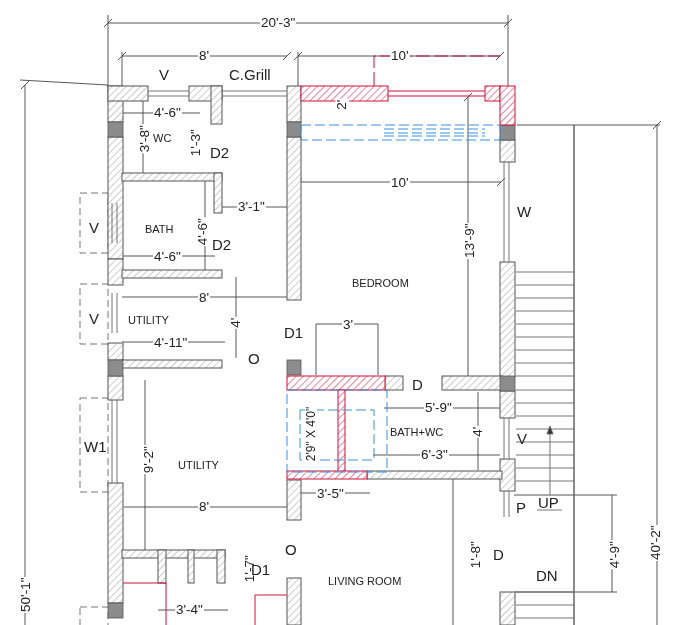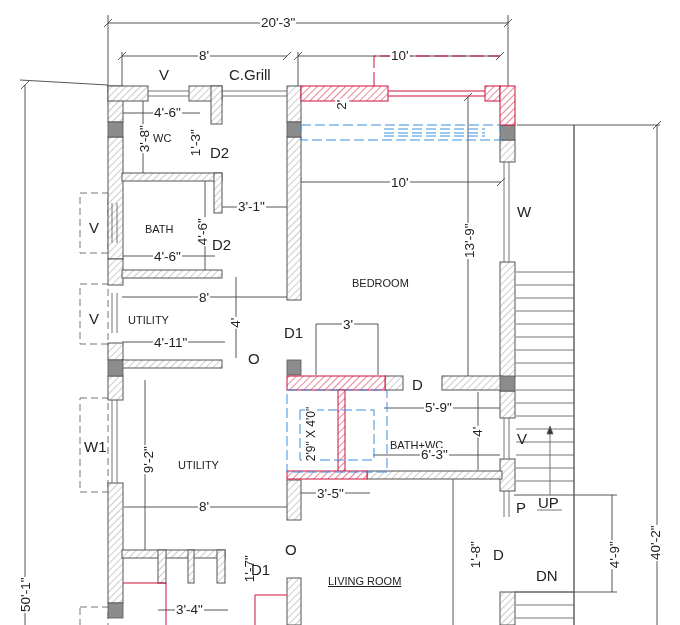--- a/index.html
+++ b/index.html
@@ -261,35 +261,35 @@
 <div class="lbl room" style="left:128px;top:315px;">UTILITY</div>
 <div class="lbl dim v" style="left:230px;top:316px;">4'</div>
 <div class="lbl dim" style="left:342px;top:318px;">3'</div>
 <div class="lbl tag" style="left:284px;top:325px;">D1</div>
 <div class="lbl dim" style="left:153px;top:336px;">4'-11"</div>
 <div class="lbl tag" style="left:248px;top:351px;">O</div>
 <div class="lbl tag" style="left:412px;top:377px;">D</div>
 
 <div class="lbl dim" style="left:424px;top:401px;">5'-9"</div>
 <div class="lbl dim v" style="left:283px;top:428px;font-size:12px;">2'9" X 4'0"</div>
-<div class="lbl room" style="left:390px;top:440px;">BATH+WC</div>
+<div class="lbl room" style="left:390px;top:427px;">BATH+WC</div>
 <div class="lbl dim v" style="left:472px;top:425px;">4'</div>
 <div class="lbl tag" style="left:517px;top:431px;">V</div>
 <div class="lbl tag" style="left:84px;top:439px;">W1</div>
 <div class="lbl dim" style="left:420px;top:448px;">6'-3"</div>
 <div class="lbl dim v" style="left:134px;top:453px;">9'-2"</div>
 <div class="lbl room" style="left:178px;top:460px;">UTILITY</div>
 <div class="lbl dim" style="left:316px;top:487px;">3'-5"</div>
 <div class="lbl tag" style="left:516px;top:500px;">P</div>
 <div class="lbl tag" style="left:538px;top:495px;">UP</div>
 <div class="lbl dim" style="left:198px;top:500px;">8'</div>
 
 <div class="lbl tag" style="left:285px;top:542px;">O</div>
 <div class="lbl dim v" style="left:461px;top:548px;">1'-8"</div>
 <div class="lbl tag" style="left:493px;top:547px;">D</div>
 <div class="lbl dim v" style="left:600px;top:548px;">4'-9"</div>
 <div class="lbl dim v" style="left:235px;top:562px;">1'-7"</div>
 <div class="lbl tag" style="left:251px;top:562px;">D1</div>
 <div class="lbl tag" style="left:536px;top:568px;">DN</div>
 <div class="lbl dim v" style="left:638px;top:536px;">40'-2"</div>
 <div class="lbl dim v" style="left:8px;top:588px;">50'-1"</div>
-<div class="lbl room" style="left:328px;top:576px;text-decoration:underline;">LIVING ROOM</div>
+<div class="lbl room" style="left:328px;top:576px;">LIVING ROOM</div>
 <div class="lbl dim" style="left:175px;top:603px;">3'-4"</div>
 
 </body></html>

